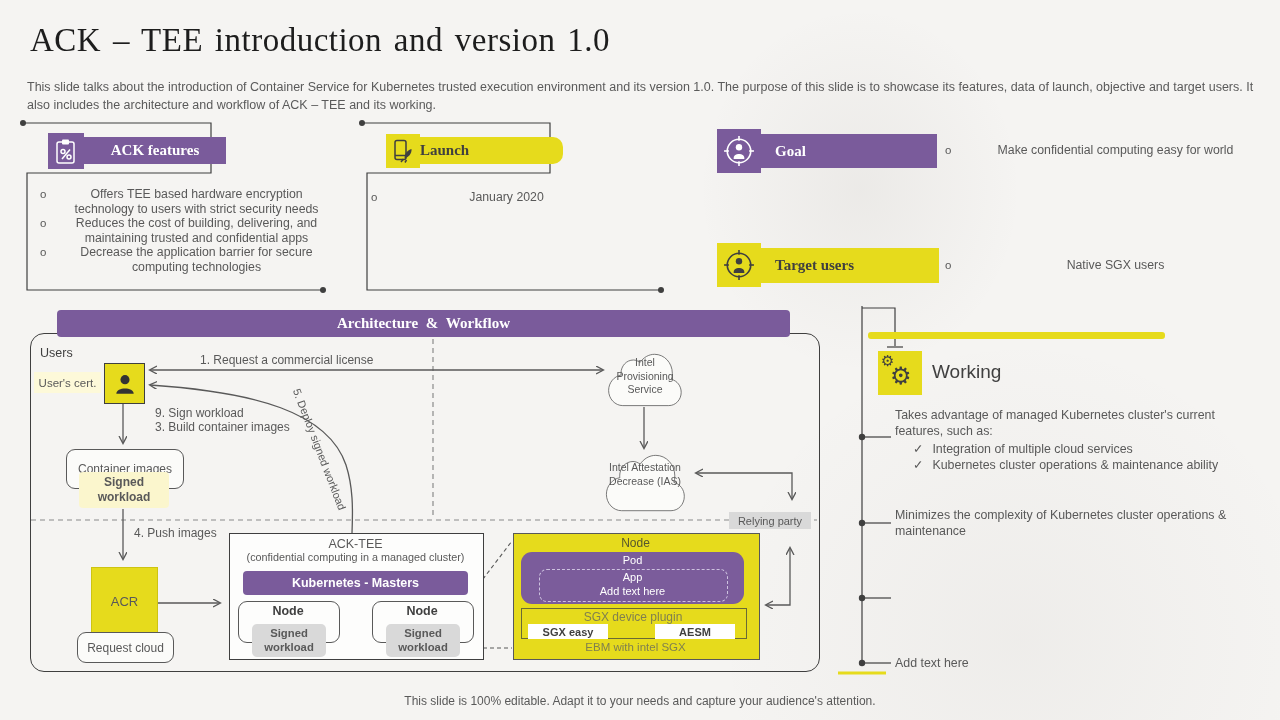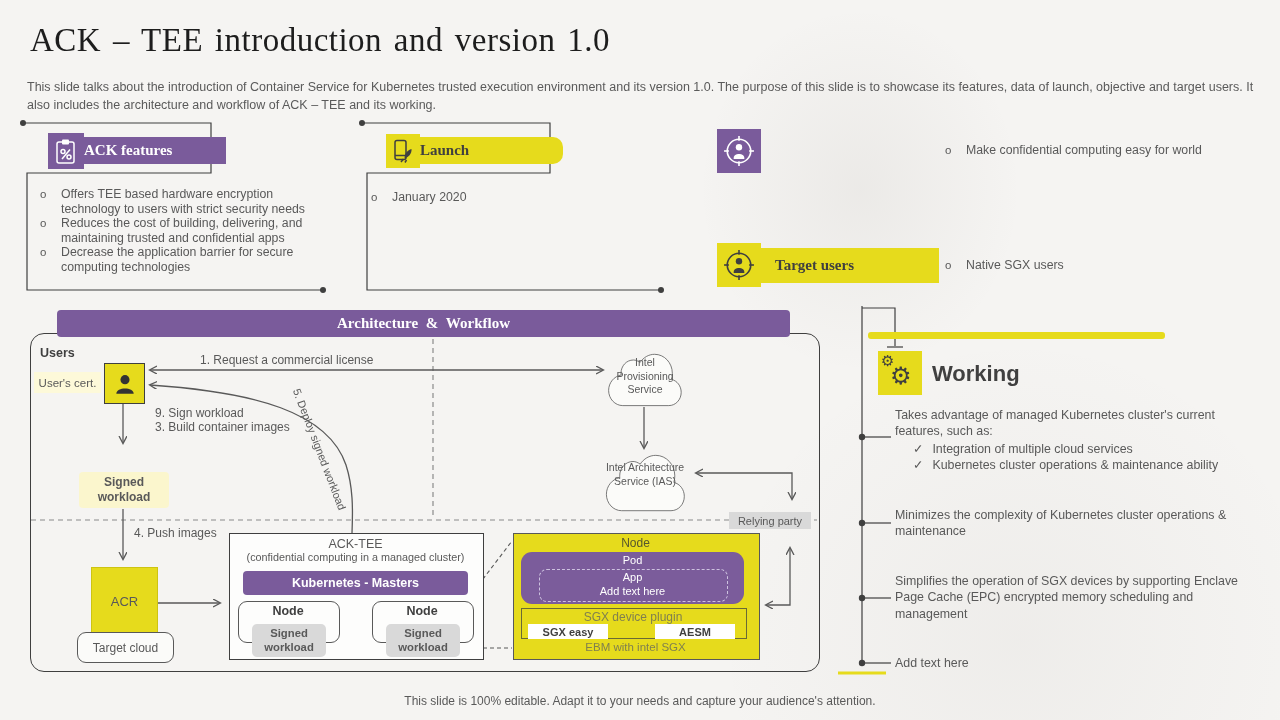--- a/index.html
+++ b/index.html
@@ -11,21 +11,21 @@
   .abs{position:absolute;}
   .serif{font-family:"Liberation Serif","DejaVu Serif",serif;}
   .title{font-size:33px;color:#1d1d1d;letter-spacing:.5px;word-spacing:3px;}
   .desc{font-size:12.5px;line-height:1.42;color:#5a5a5a;}
   .banner{display:flex;align-items:center;font-weight:700;font-size:15px;}
   .bp{background:#7a5b9b;color:#ffffff;}
   .by{background:#e6db1c;color:#3f3f3f;}
   .tile{display:flex;align-items:center;justify-content:center;}
   .brow{display:flex;align-items:flex-start;}
   .bmark{width:21px;flex:0 0 21px;font-size:11.5px;line-height:14.6px;}
-  .btext{flex:1;font-size:12.3px;line-height:14.6px;}
+  .btext{flex:1;font-size:12.3px;line-height:14.6px;text-align:center;}
   .box{border:1.3px solid #595959;background:#fbfbf9;display:flex;align-items:center;justify-content:center;}
   .ctr{display:flex;align-items:center;justify-content:center;text-align:center;}
   .chk{display:flex;gap:9px;font-size:12.4px;line-height:1.3;}
   .witem{font-size:12.4px;line-height:1.32;color:#595959;}
   svg{display:block;}
 </style>
 </head>
 <body>
 
 <div id="stage">
@@ -100,21 +100,21 @@
     <svg width="24" height="27" viewBox="0 0 24 27">
       <g stroke="#ffffff" stroke-width="1.5" fill="none">
         <rect x="3" y="4" width="17" height="21" rx="2"></rect>
         <circle cx="9" cy="13.5" r="2"></circle>
           <circle cx="15" cy="19" r="2"></circle>
         <line x1="8" y1="21" x2="16" y2="11.5"></line>
       </g>
       <rect x="8" y="1.5" width="7" height="5" rx="1" fill="#ffffff"></rect>
     </svg>
   </div>
-  <div class="abs banner bp serif" style="left:84px;top:137px;width:142px;height:27px;">
+  <div class="abs banner bp serif" style="left:84px;top:137px;width:142px;height:27px;justify-content:center">
     <span>ACK features</span>
   </div>
   <div class="abs" style="left:40px;top:187px;width:292px">
     <div class="brow">
       <span class="bmark">o</span>
       <span class="btext">Offers TEE based hardware encryption technology to users with strict security needs</span>
     </div>
     <div class="brow">
       <span class="bmark">o</span>
       <span class="btext">Reduces the cost of building, delivering, and maintaining trusted and confidential apps</span>
@@ -149,20 +149,23 @@
         <circle cx="15" cy="15" r="11"></circle>
         <line x1="15" y1="1" x2="15" y2="5.5"></line>
           <line x1="15" y1="24.5" x2="15" y2="29"></line>
         <line x1="1" y1="15" x2="5.5" y2="15"></line>
           <line x1="24.5" y1="15" x2="29" y2="15"></line>
       </g>
       <circle cx="15" cy="11.5" r="3" fill="#ffffff"></circle>
       <path d="M10,21.5 C10,16.5 20,16.5 20,21.5 L20,22.5 L10,22.5 Z" fill="#ffffff"></path>
     </svg>
   </div>
+  <div class="abs banner bp serif" style="left:761px;top:134px;width:176px;height:34px;padding-left:14px;box-sizing:border-box">
+    <span>Goal</span>
+  </div>
   <div class="abs brow" style="left:945px;top:143px;width:320px">
     <span class="bmark">o</span>
     <span class="btext">Make confidential computing easy for world</span>
   </div>
 
   <div class="abs tile by" style="left:717px;top:243px;width:44px;height:44px">
     <svg width="32" height="32" viewBox="0 0 30 30">
       <g stroke="#3f3f3f" stroke-width="1.5" fill="none">
         <circle cx="15" cy="15" r="11"></circle>
         <line x1="15" y1="1" x2="15" y2="5.5"></line>
@@ -180,46 +183,49 @@
   <div class="abs brow" style="left:945px;top:258px;width:320px">
     <span class="bmark">o</span>
     <span class="btext">Native SGX users</span>
   </div>
 
   <div class="abs" style="left:30px;top:333px;width:788px;height:337px;border:1.5px solid #3f3f3f;border-radius:14px"></div>
   <div class="abs banner bp serif ctr" style="left:57px;top:310px;width:733px;height:27px;border-radius:4px;justify-content:center;word-spacing:4px">
     <span>Architecture &amp; Workflow</span>
   </div>
 
-  <div class="abs" style="left:40px;top:346px;font-size:12.5px;font-weight:700;color:#3f3f3f">Users</div>
+  <div class="abs" style="left:40px;top:346px;font-size:12.5px;font-weight:400;color:#3f3f3f">Users</div>
   <div class="abs ctr" style="left:34px;top:372px;width:67px;height:21px;background:#fdf9d9;font-size:11.5px">User's cert.</div>
 
   <div class="abs tile" style="left:104px;top:363px;width:39px;height:39px;background:#e6db1c;border:1.5px solid #3f3f3f">
     <svg width="26" height="26" viewBox="0 0 24 24">
       <circle cx="12" cy="8" r="4.2" fill="#333333"></circle>
       <path d="M4,21 C4,14.5 20,14.5 20,21 Z" fill="#333333"></path>
     </svg>
   </div>
 
   <div class="abs" style="left:200px;top:353px;font-size:12px">1. Request a commercial license</div>
   <div class="abs" style="left:155px;top:406px;font-size:12px">9. Sign workload</div>
   <div class="abs" style="left:155px;top:420px;font-size:12px">3. Build container images</div>
   <div class="abs" style="left:302px;top:387px;font-size:11px;white-space:nowrap;transform:rotate(69deg);transform-origin:0 0">5. Deploy signed workload</div>
 
+  <div class="abs box" style="left:66px;top:449px;width:116px;height:38px;border-radius:9px;font-size:12px">
+    <span>Container images</span>
+  </div>
   <div class="abs ctr" style="left:79px;top:472px;width:90px;height:36px;background:#fbf6cd;border-radius:4px;font-size:12px;font-weight:700;line-height:1.25">Signed workload</div>
 
   <div class="abs" style="left:134px;top:526px;font-size:12px">4. Push images</div>
 
   <div class="abs ctr" style="left:91px;top:567px;width:65px;height:66px;background:#e6db1c;border:1px solid #cdc412;font-size:13px">ACR</div>
   <div class="abs box" style="left:77px;top:632px;width:95px;height:29px;border-radius:9px;font-size:12px">
-    <span>Target cloud</span>
+    <span>Request cloud</span>
   </div>
 
   <div class="abs ctr" style="left:606px;top:356px;width:78px;font-size:10.5px;line-height:1.3">Intel Provisioning Service</div>
-  <div class="abs ctr" style="left:600px;top:461px;width:90px;font-size:10.5px;line-height:1.3">Intel Architecture Service (IAS)</div>
+  <div class="abs ctr" style="left:600px;top:461px;width:90px;font-size:10.5px;line-height:1.3">Intel Attestation Decrease (IAS)</div>
 
   <div class="abs ctr" style="left:729px;top:512px;width:82px;height:17px;background:#d9d9d9;font-size:11px">Relying party</div>
 
   <div class="abs" style="left:229px;top:533px;width:253px;height:125px;border:1.3px solid #3f3f3f;background:#fdfdfc"></div>
   <div class="abs ctr" style="left:229px;top:537px;width:253px;font-size:12.5px">ACK-TEE</div>
   <div class="abs ctr" style="left:229px;top:551px;width:253px;font-size:10.8px">(confidential computing in a managed cluster)</div>
   <div class="abs ctr" style="left:243px;top:571px;width:225px;height:24px;background:#7a5b9b;border-radius:4px;color:#fff;font-size:12.5px;font-weight:600">Kubernetes - Masters</div>
 
   <div class="abs" style="left:238px;top:601px;width:100px;height:40px;border:1.3px solid #595959;border-radius:9px;background:#fdfdfc"></div>
   <div class="abs ctr" style="left:238px;top:604px;width:100px;font-size:12.5px;font-weight:700;color:#3f3f3f">Node</div>
@@ -240,30 +246,29 @@
   <div class="abs ctr" style="left:521px;top:610px;width:224px;font-size:12px;color:#80804e">SGX device plugin</div>
   <div class="abs ctr" style="left:528px;top:624px;width:80px;height:15px;background:#ffffff;font-size:11px;font-weight:700;color:#3f3f3f">SGX easy</div>
   <div class="abs ctr" style="left:655px;top:624px;width:80px;height:15px;background:#ffffff;font-size:11px;font-weight:700;color:#3f3f3f">AESM</div>
   <div class="abs ctr" style="left:513px;top:641px;width:245px;font-size:11.5px;color:#80804e">EBM with intel SGX</div>
 
   <div class="abs" style="left:868px;top:332px;width:297px;height:7px;background:#e6db1c;border-radius:3px"></div>
   <div class="abs tile" style="left:878px;top:351px;width:44px;height:44px;background:#e6db1c">
     <span class="abs" style="left:3px;top:1px;font-size:15px;color:#3f3f3f">⚙</span>
     <span class="abs" style="left:12px;top:11px;font-size:24px;color:#3f3f3f">⚙</span>
   </div>
-  <div class="abs" style="left:932px;top:361px;font-size:22px;font-weight:700;color:#404040">Working</div>
+  <div class="abs" style="left:932px;top:361px;font-size:19px;font-weight:400;color:#404040">Working</div>
 
   <div class="abs witem" style="left:895px;top:407px;width:365px">Takes advantage of managed Kubernetes cluster's current features, such as:</div>
   <div class="abs chk" style="left:913px;top:441px;width:350px">
     <span>✓</span>
     <span>Integration of multiple cloud services</span>
   </div>
   <div class="abs chk" style="left:913px;top:457px;width:350px">
     <span>✓</span>
     <span>Kubernetes cluster operations &amp; maintenance ability</span>
   </div>
   <div class="abs witem" style="left:895px;top:507px;width:362px">Minimizes the complexity of Kubernetes cluster operations &amp; maintenance</div>
-  <div class="abs witem" style="left:895px;top:573px;width:372px">Simplifies the operation of SGX devices by supporting Enclave Page Cache (EPC) encrypted memory scheduling and management</div>
   <div class="abs witem" style="left:895px;top:655px;width:200px">Add text here</div>
 
   <div class="abs" style="left:0;top:694px;width:1280px;text-align:center;font-size:12px">This slide is 100% editable. Adapt it to your needs and capture your audience's attention.</div>
 
 </div>
 
 </body></html>

